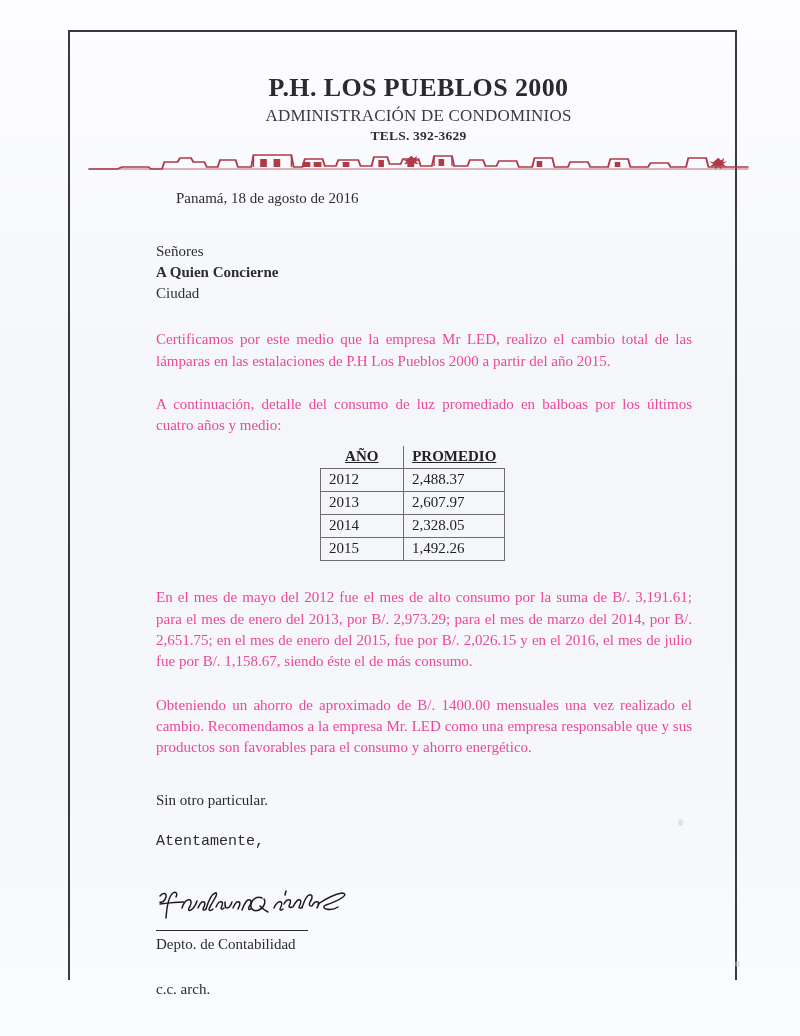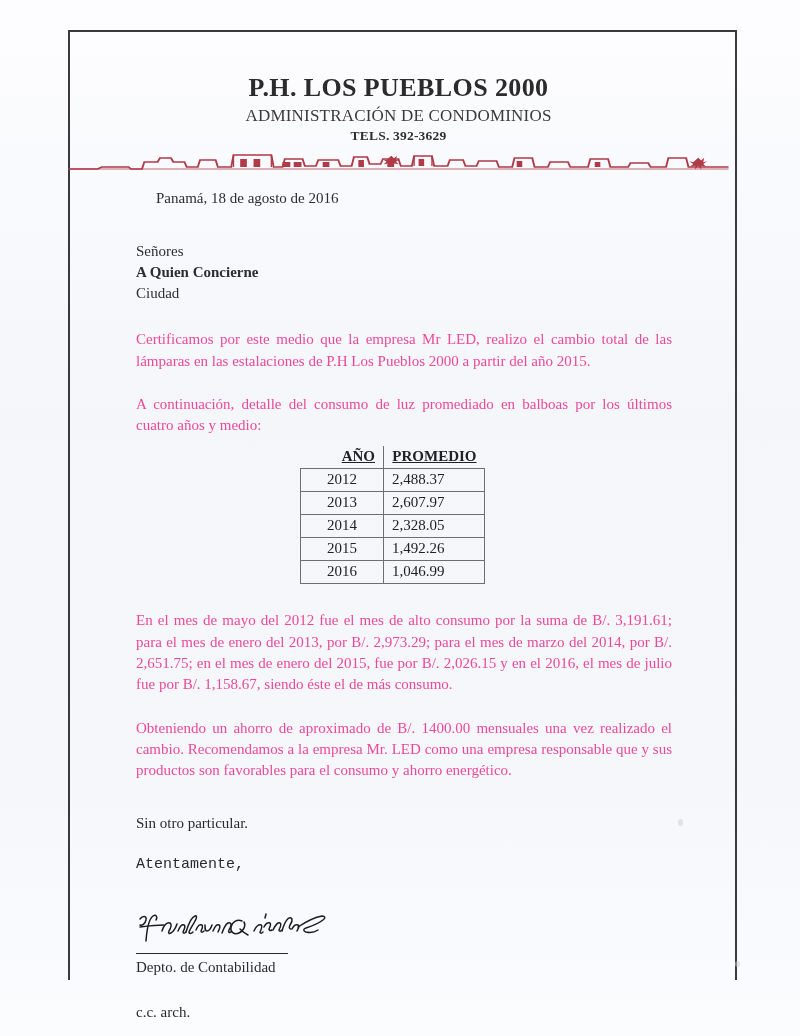--- a/index.html
+++ b/index.html
@@ -36,21 +36,21 @@
     height: 950px;
     border-left: 2px solid #3a3a3c;
     border-right: 2px solid #3a3a3c;
     border-top: 2px solid #3a3a3c;
     border-bottom: none;
     box-sizing: border-box;
   }
 
   .content {
     position: absolute;
-    left: 64px;
+    left: 84px;
     top: 30px;
     width: 669px;
     height: 950px;
     box-sizing: border-box;
   }
 
   
   .letterhead {
     padding-top: 44px;
     text-align: center;
@@ -135,27 +135,27 @@
   }
   table.avg-table td,
   table.avg-table th {
     border: 1px solid #6e6e72;
     padding: 1px 8px 2px 8px;
     height: 19px;
     background: transparent;
   }
   table.avg-table th {
     font-weight: bold;
-    text-align: right;
+    text-align: center;
   }
   table.avg-table th span.u {
     text-decoration: underline;
   }
   table.avg-table td.year {
-    text-align: center;
+    text-align: left;
     width: 66px;
   }
   table.avg-table td.avg {
     text-align: left;
     width: 84px;
   }
   table.avg-table tr.head th {
     border-top: none;
     border-left: none;
     border-right: none;
@@ -282,24 +282,20 @@
             <td class="year">2013</td>
             <td class="avg">2,607.97</td>
           </tr>
           <tr>
             <td class="year">2014</td>
             <td class="avg">2,328.05</td>
           </tr>
           <tr>
             <td class="year">2015</td>
             <td class="avg">1,492.26</td>
-          </tr>
-          <tr>
-            <td class="year">2016</td>
-            <td class="avg">1,046.99</td>
           </tr>
         </tbody>
       </table>
     </div>
 
     <p class="para" style="margin-top:26px;">En el mes de mayo del 2012 fue el mes de alto consumo por la suma de B/. 3,191.61; para el mes de enero del 2013, por B/. 2,973.29; para el mes de marzo del 2014, por B/. 2,651.75; en el mes de enero del 2015, fue por B/. 2,026.15 y en el 2016, el mes de julio fue por B/. 1,158.67, siendo éste el de más consumo.</p>
 
     <p class="para">Obteniendo un ahorro de  aproximado de B/. 1400.00 mensuales una vez realizado el cambio.  Recomendamos a la empresa Mr. LED como una empresa responsable que y sus productos son favorables para el consumo y ahorro energético.</p>
 
     <div class="closing">

